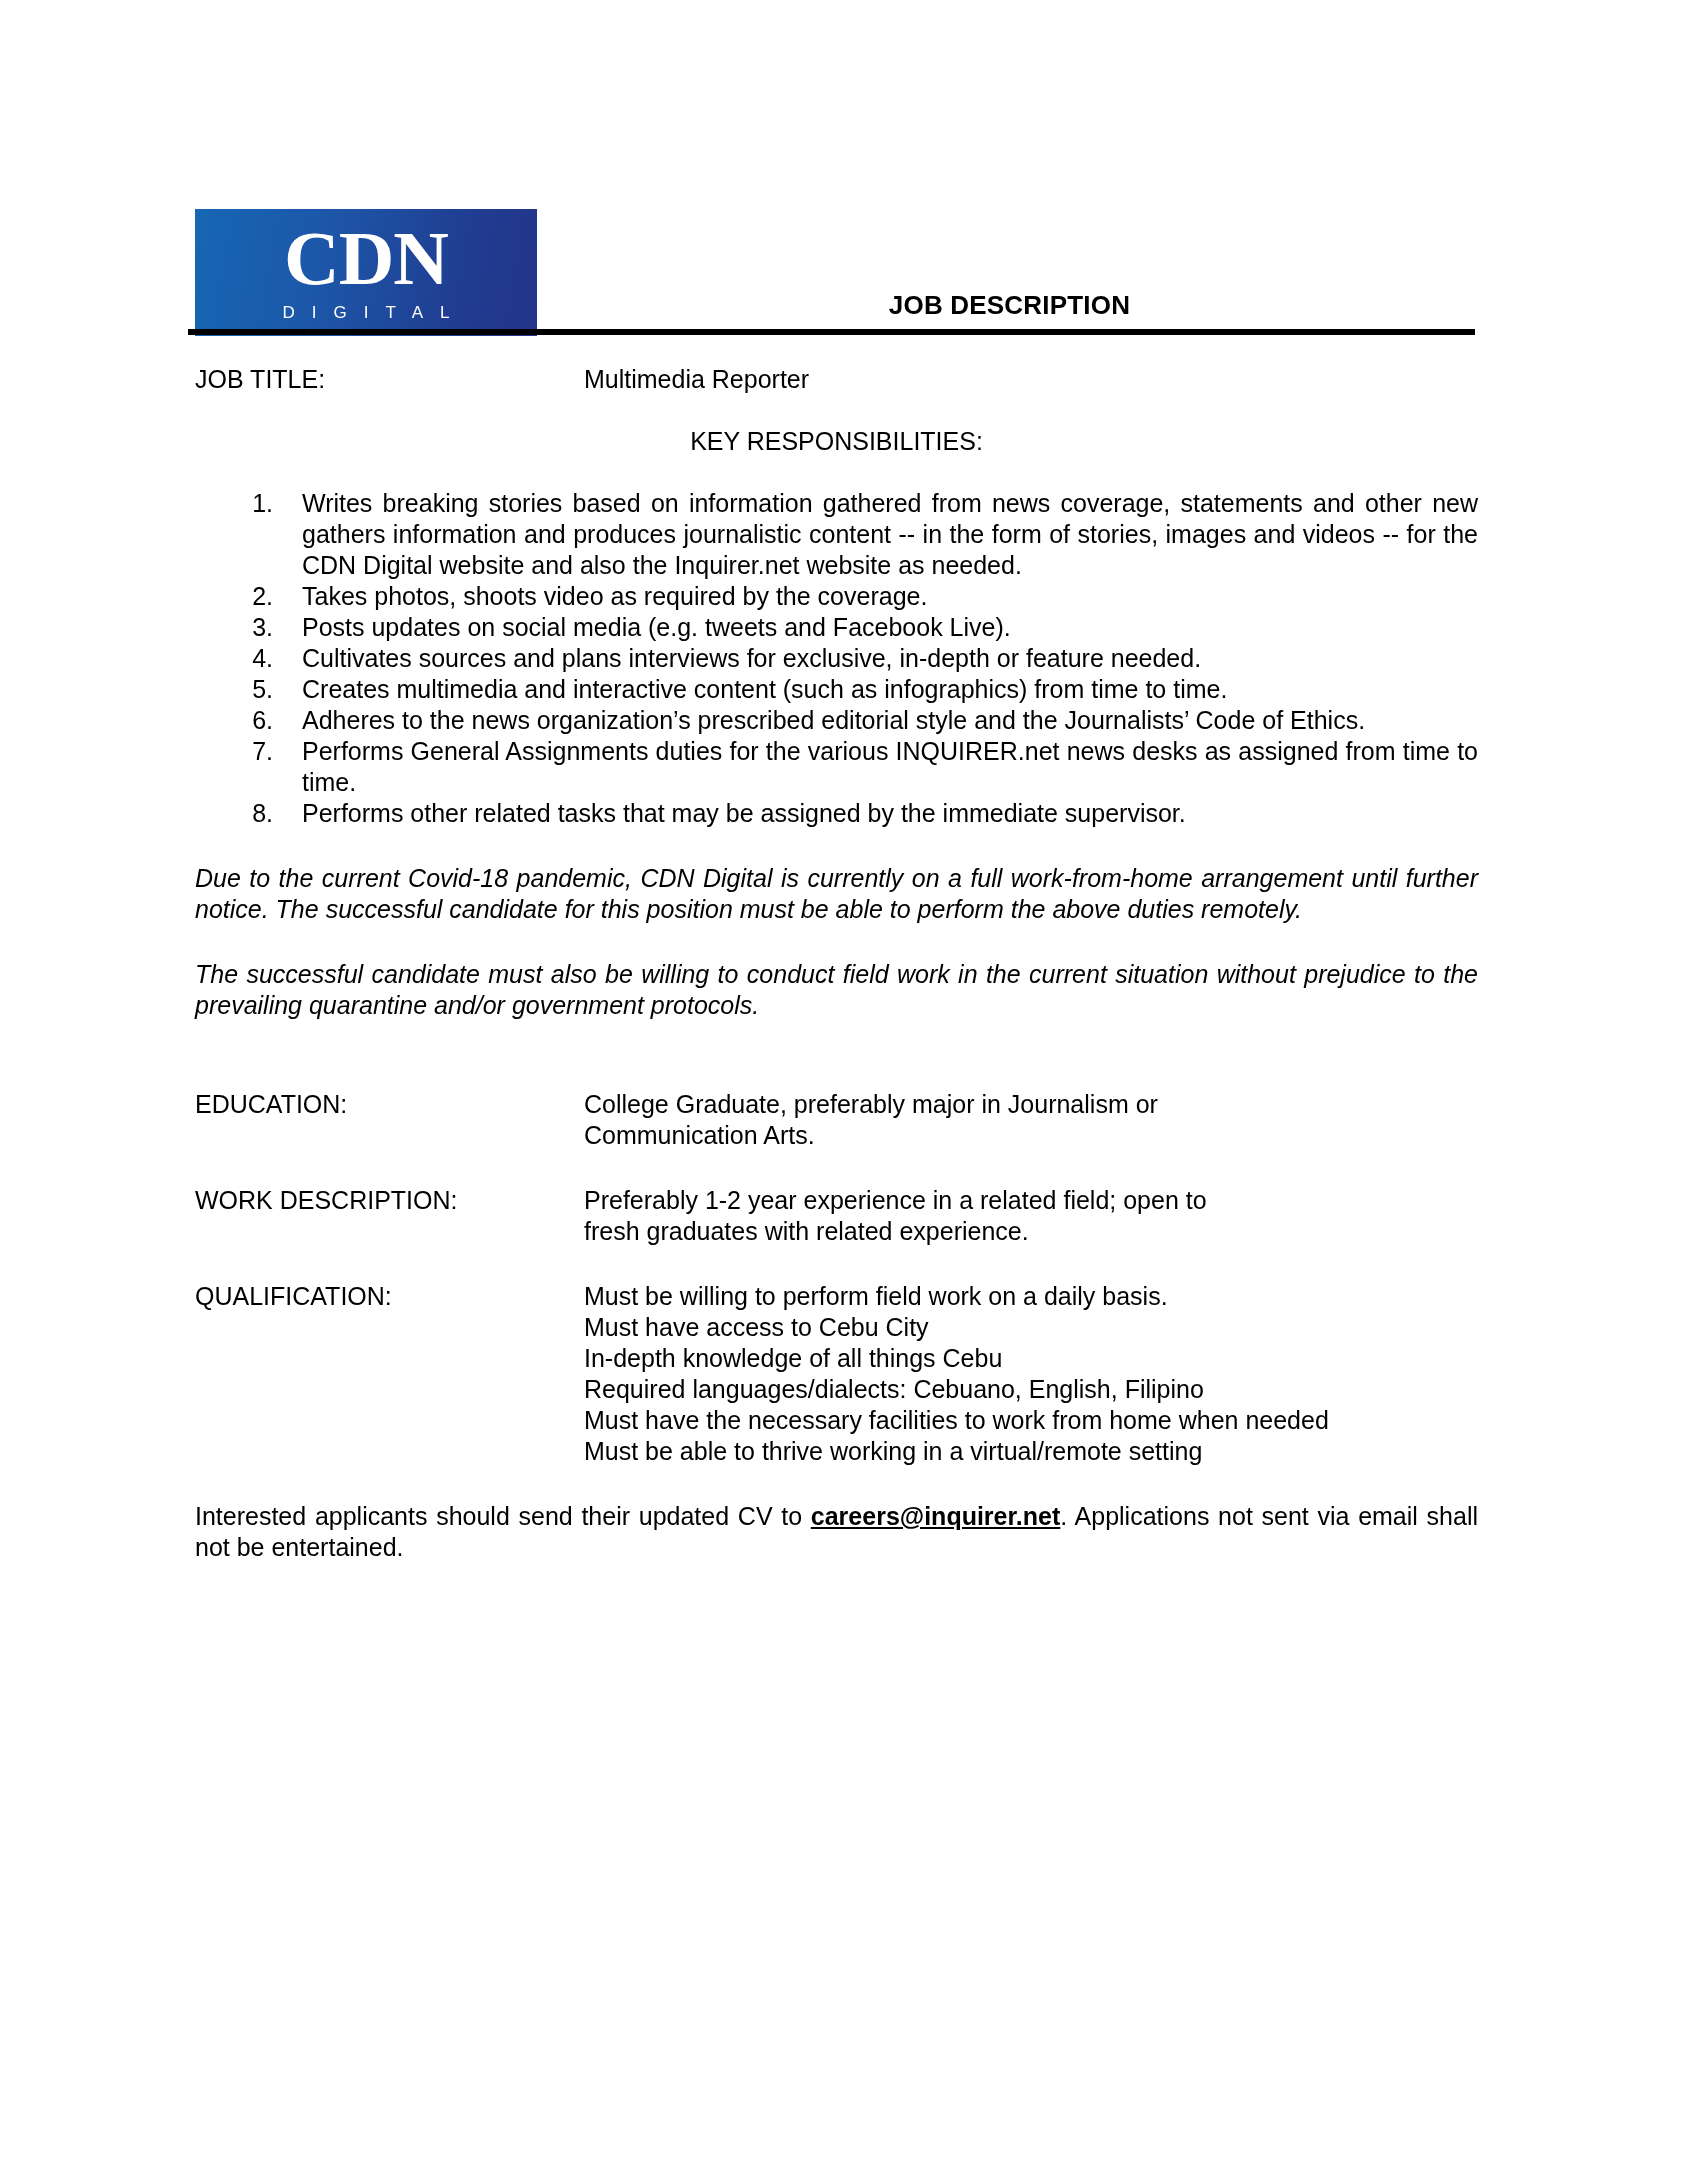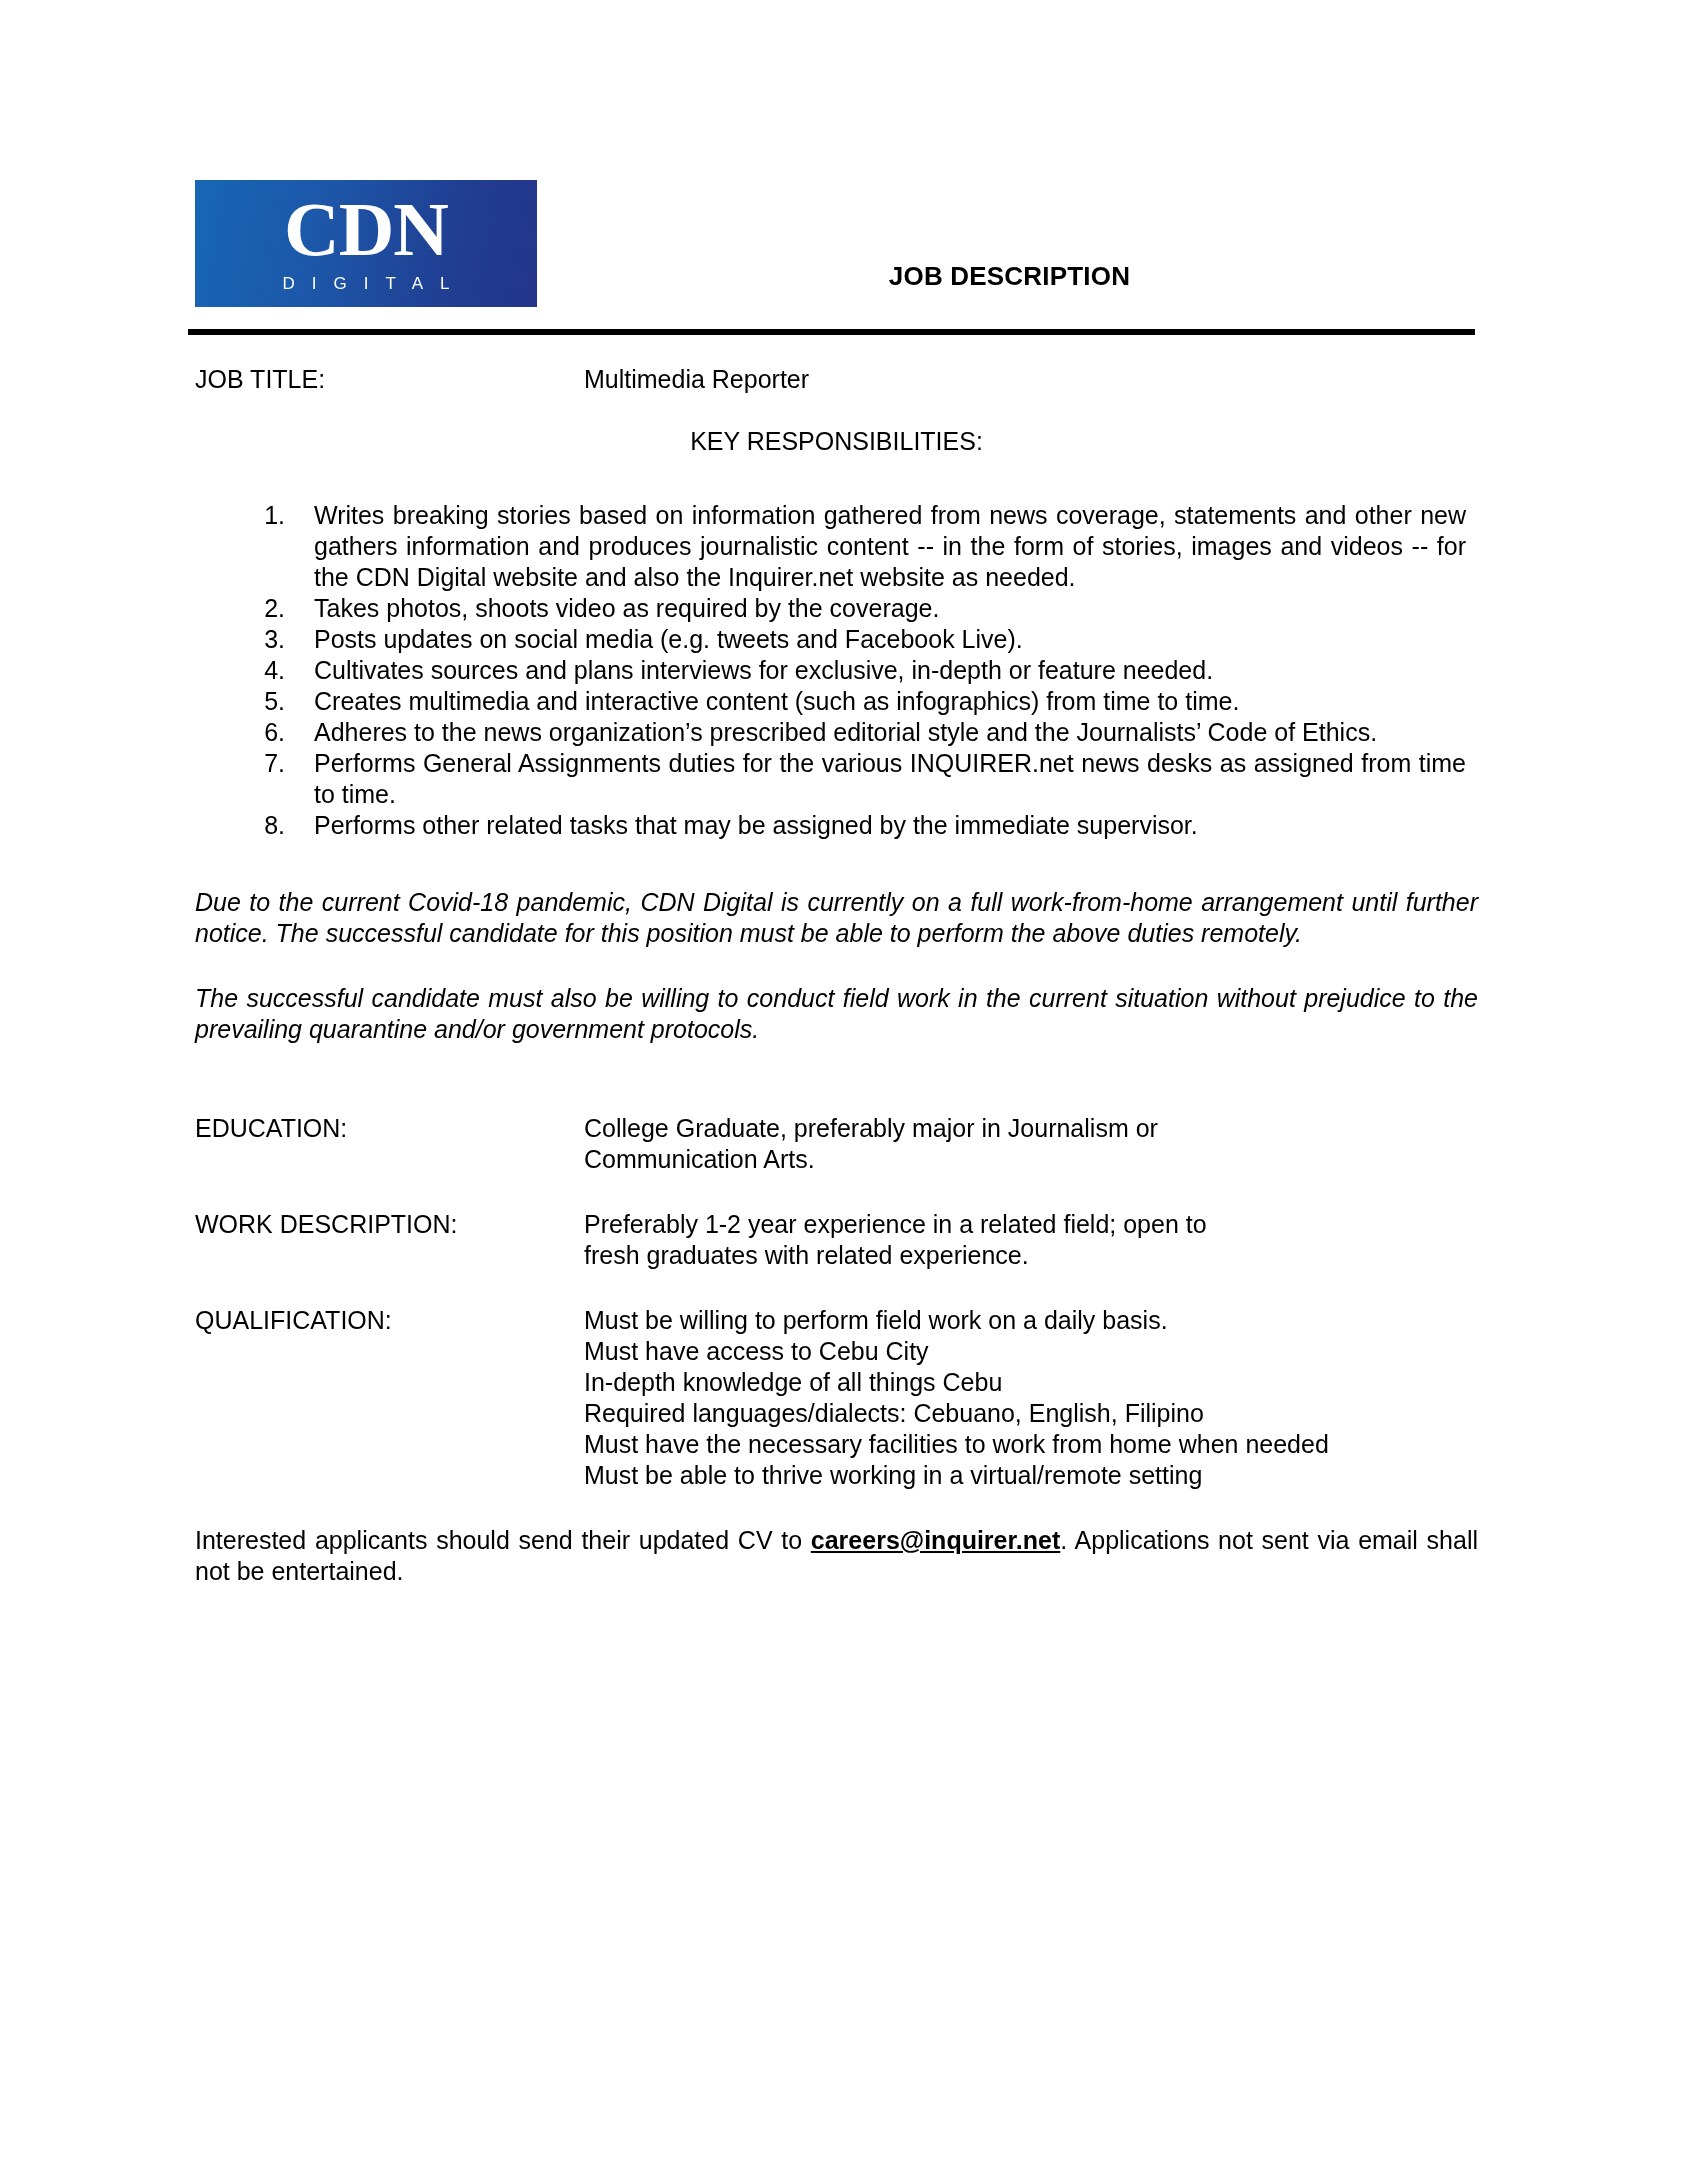--- a/index.html
+++ b/index.html
@@ -20,21 +20,21 @@
     width: 1683px;
     height: 2178px;
     background: #ffffff;
     box-sizing: border-box;
   }
 
   
   .header {
     position: absolute;
     left: 188px;
-    top: 180px;
+    top: 209px;
     width: 1287px;
     height: 144px;
   }
 
   .logo {
     position: absolute;
     left: 7px;
     top: 0px;
     width: 342px;
     height: 127px;
@@ -113,21 +113,21 @@
     display: inline-block;
     vertical-align: top;
     width: 871px;
   }
   .value-line { display: block; }
 
   .spacer-sm { height: 31px; }
   .spacer-md { height: 34px; }
 
   ol.resp {
-    margin: 12px;
+    margin: 0;
     padding: 0 0 0 85px;
     list-style: decimal;
   }
   ol.resp li {
     margin: 0;
     padding-left: 22px;
     text-align: justify;
     line-height: 31px;
   }
   ol.resp li::marker {

